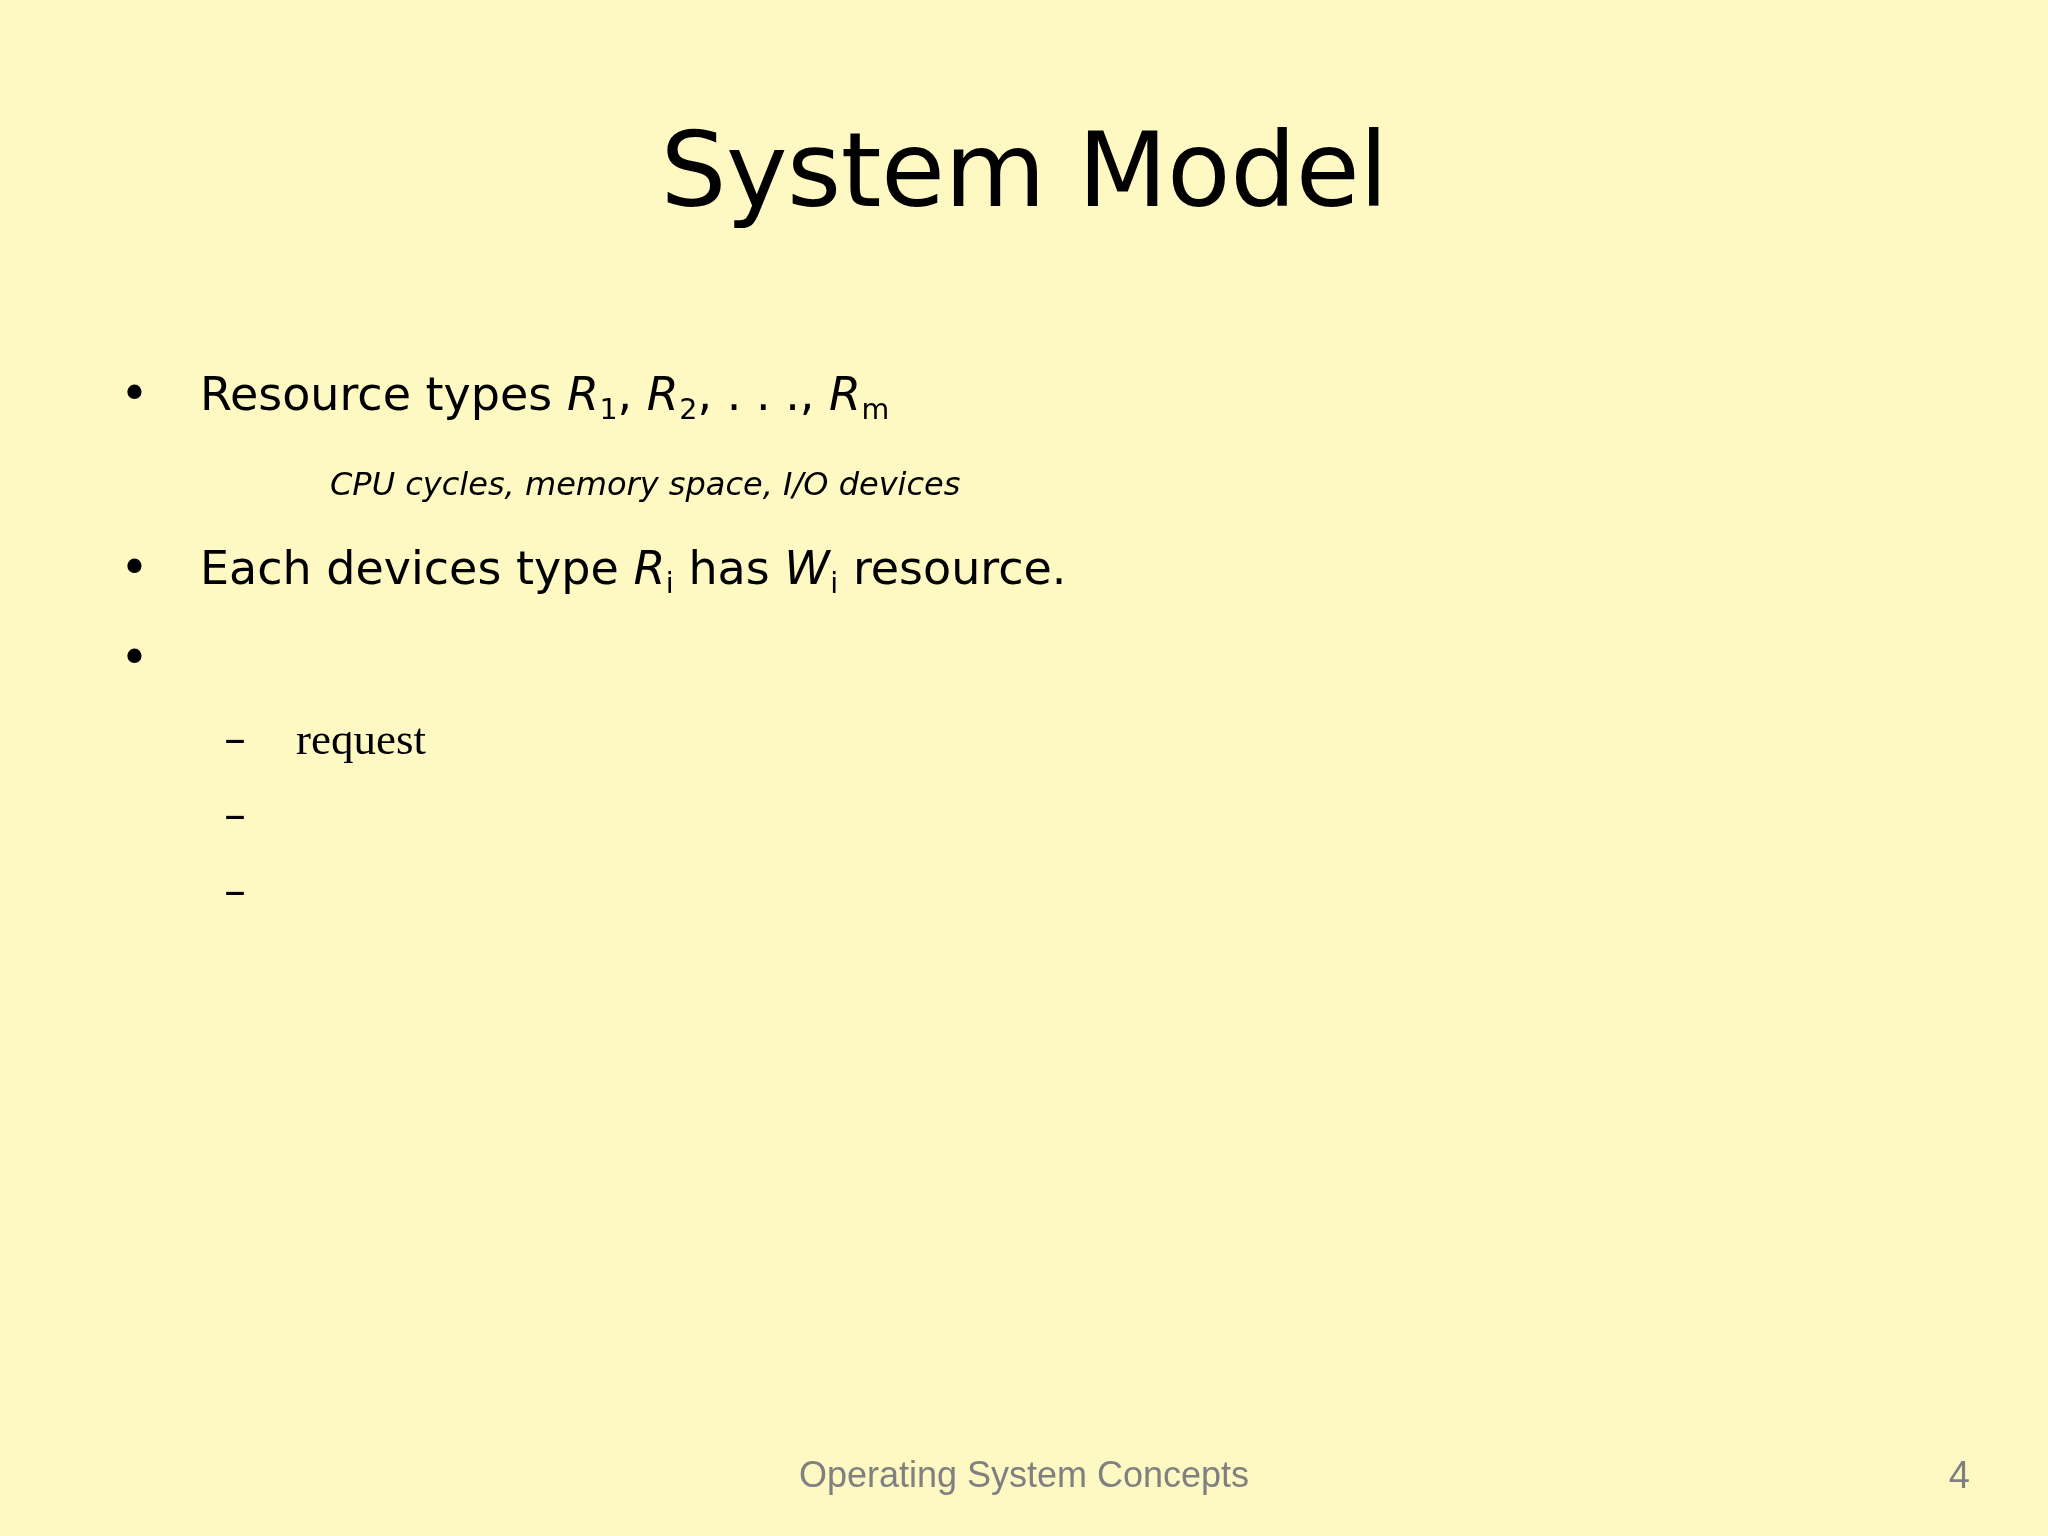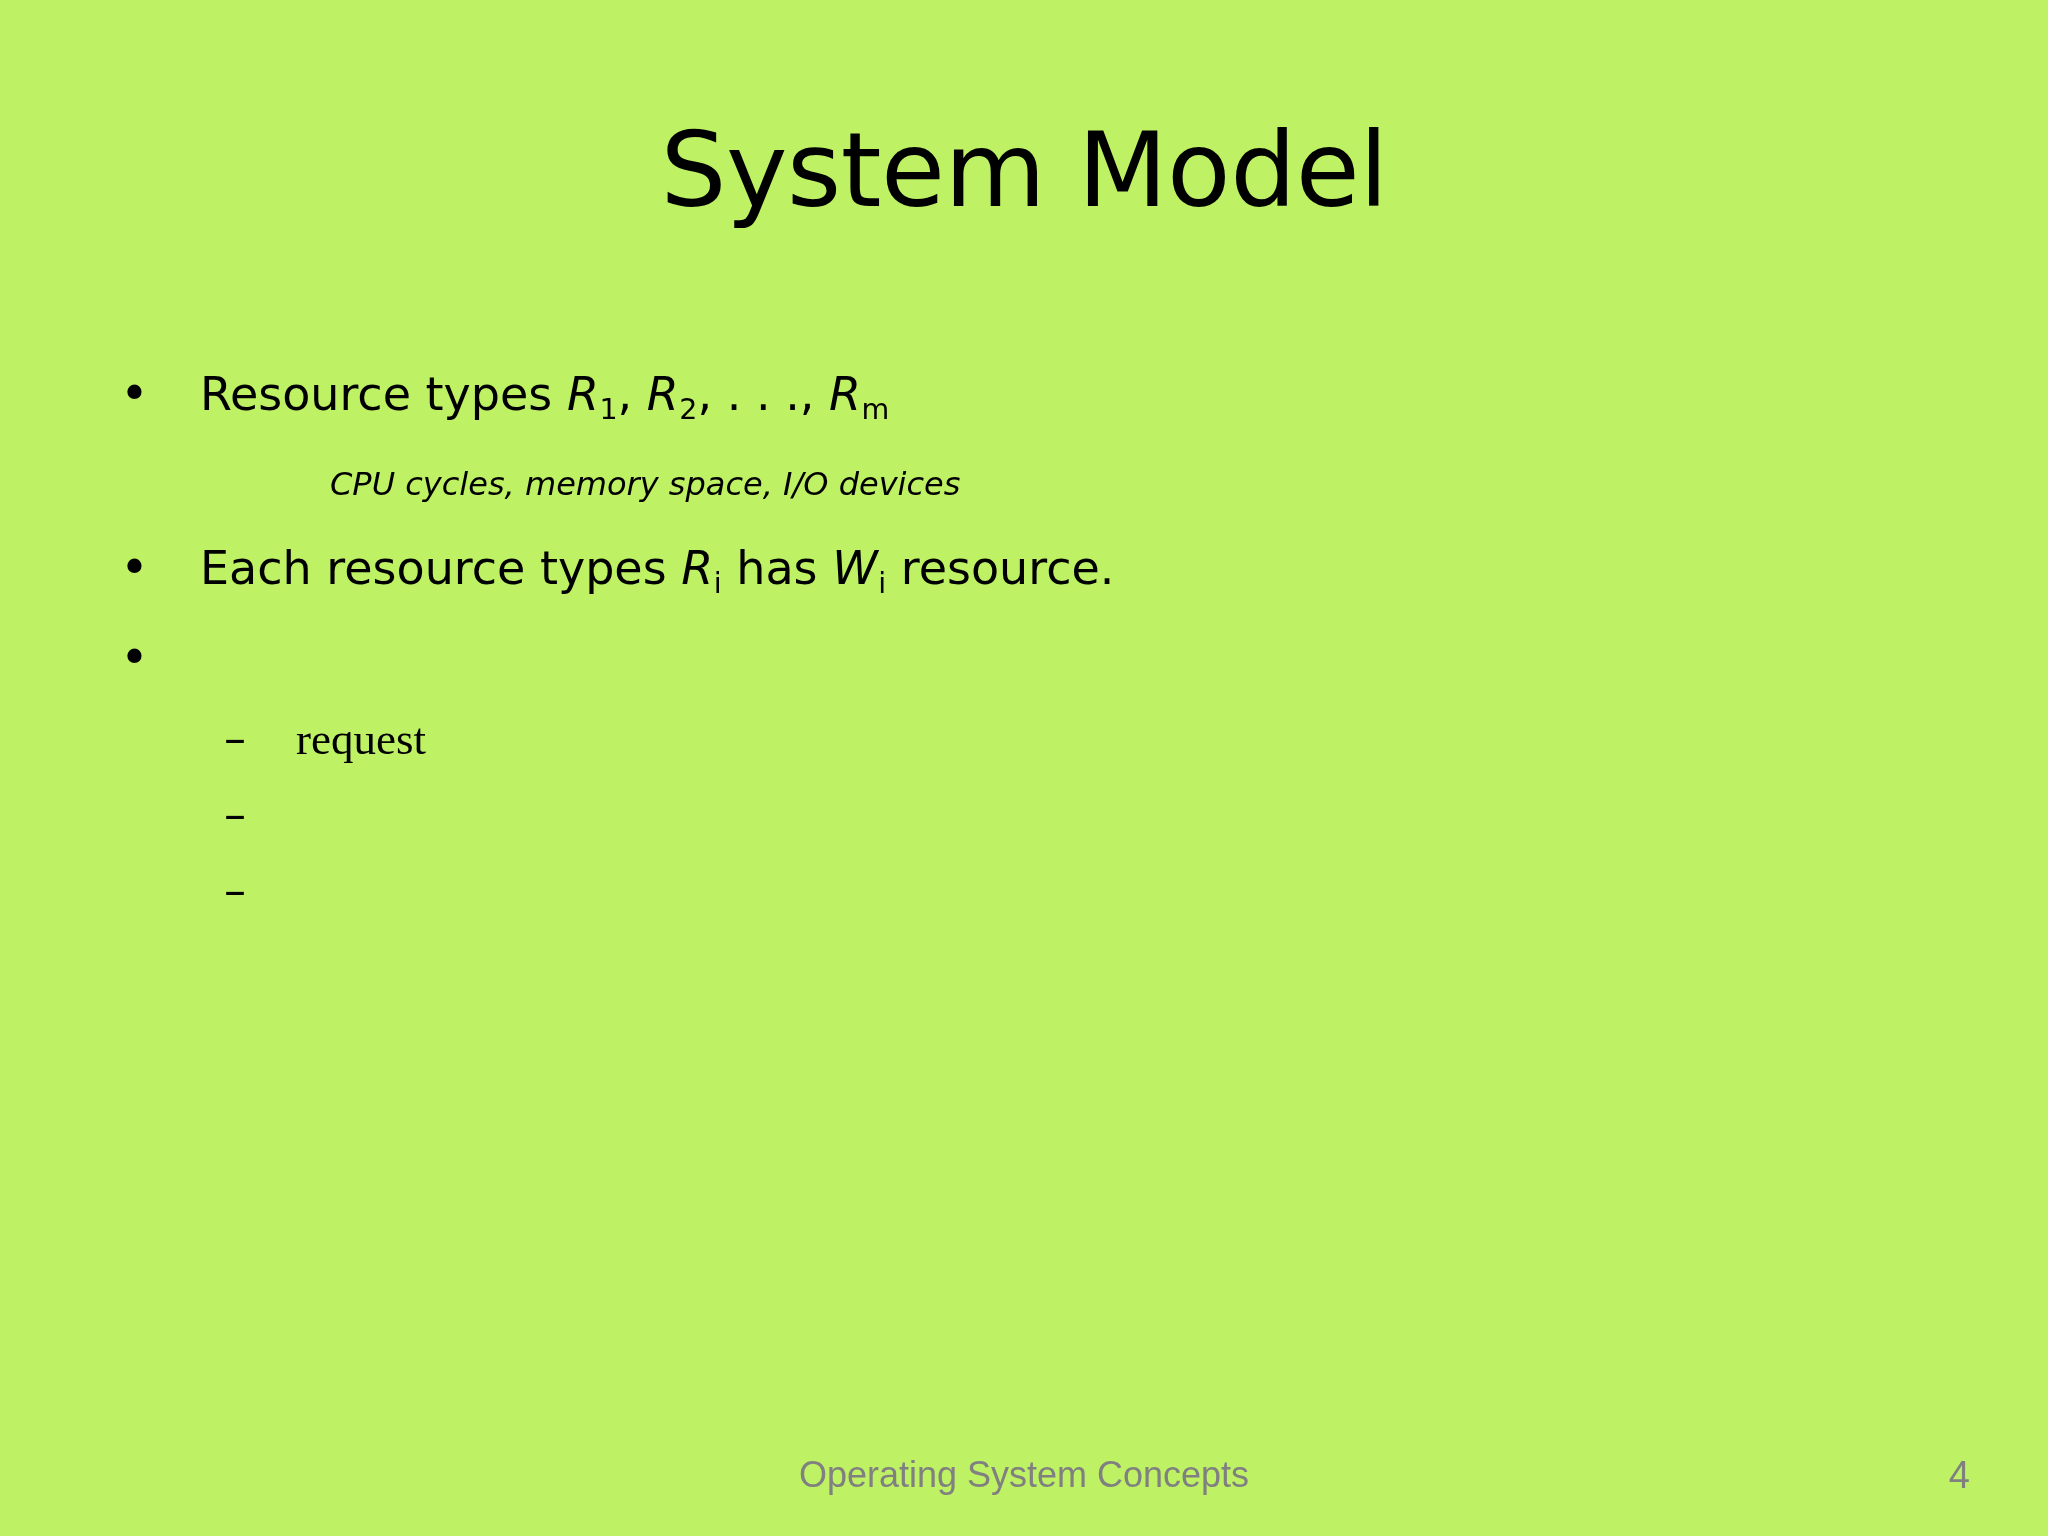--- a/index.html
+++ b/index.html
@@ -12,21 +12,21 @@
     height: 1536px;
     overflow: hidden;
     font-family: "Liberation Sans", sans-serif;
     -webkit-font-smoothing: antialiased;
   }
 
   .slide {
     position: relative;
     width: 2048px;
     height: 1536px;
-    background: #bef264;
+    background: #fef9c3;
   }
 
   
   .slide-title {
     position: absolute;
     left: 0;
     top: 112px;
     width: 2048px;
     text-align: center;
     font-family: "DejaVu Sans", sans-serif;
@@ -168,21 +168,21 @@
       <span class="marker">•</span>
       <span class="text"><span>Resource types </span><span class="var">R</span><span class="sub">1</span><span>, </span><span class="var">R</span><span class="sub">2</span><span>, . . ., </span><span class="var">R</span><span class="sub">m</span></span>
     </div>
 
     <div class="bullet-row sub-line">
       <span class="text">CPU cycles, memory space, I/O devices</span>
     </div>
 
     <div class="bullet-row level-1">
       <span class="marker">•</span>
-      <span class="text"><span>Each resource types </span><span class="var">R</span><span class="sub">i</span><span> has </span><span class="var">W</span><span class="sub">i</span><span> resource.</span></span>
+      <span class="text"><span>Each devices type </span><span class="var">R</span><span class="sub">i</span><span> has </span><span class="var">W</span><span class="sub">i</span><span> resource.</span></span>
     </div>
 
     <div class="bullet-row level-1">
       <span class="marker">•</span>
     </div>
 
     <div class="level-2">
       <span class="marker">–</span>
       <span class="text">request</span>
     </div>

